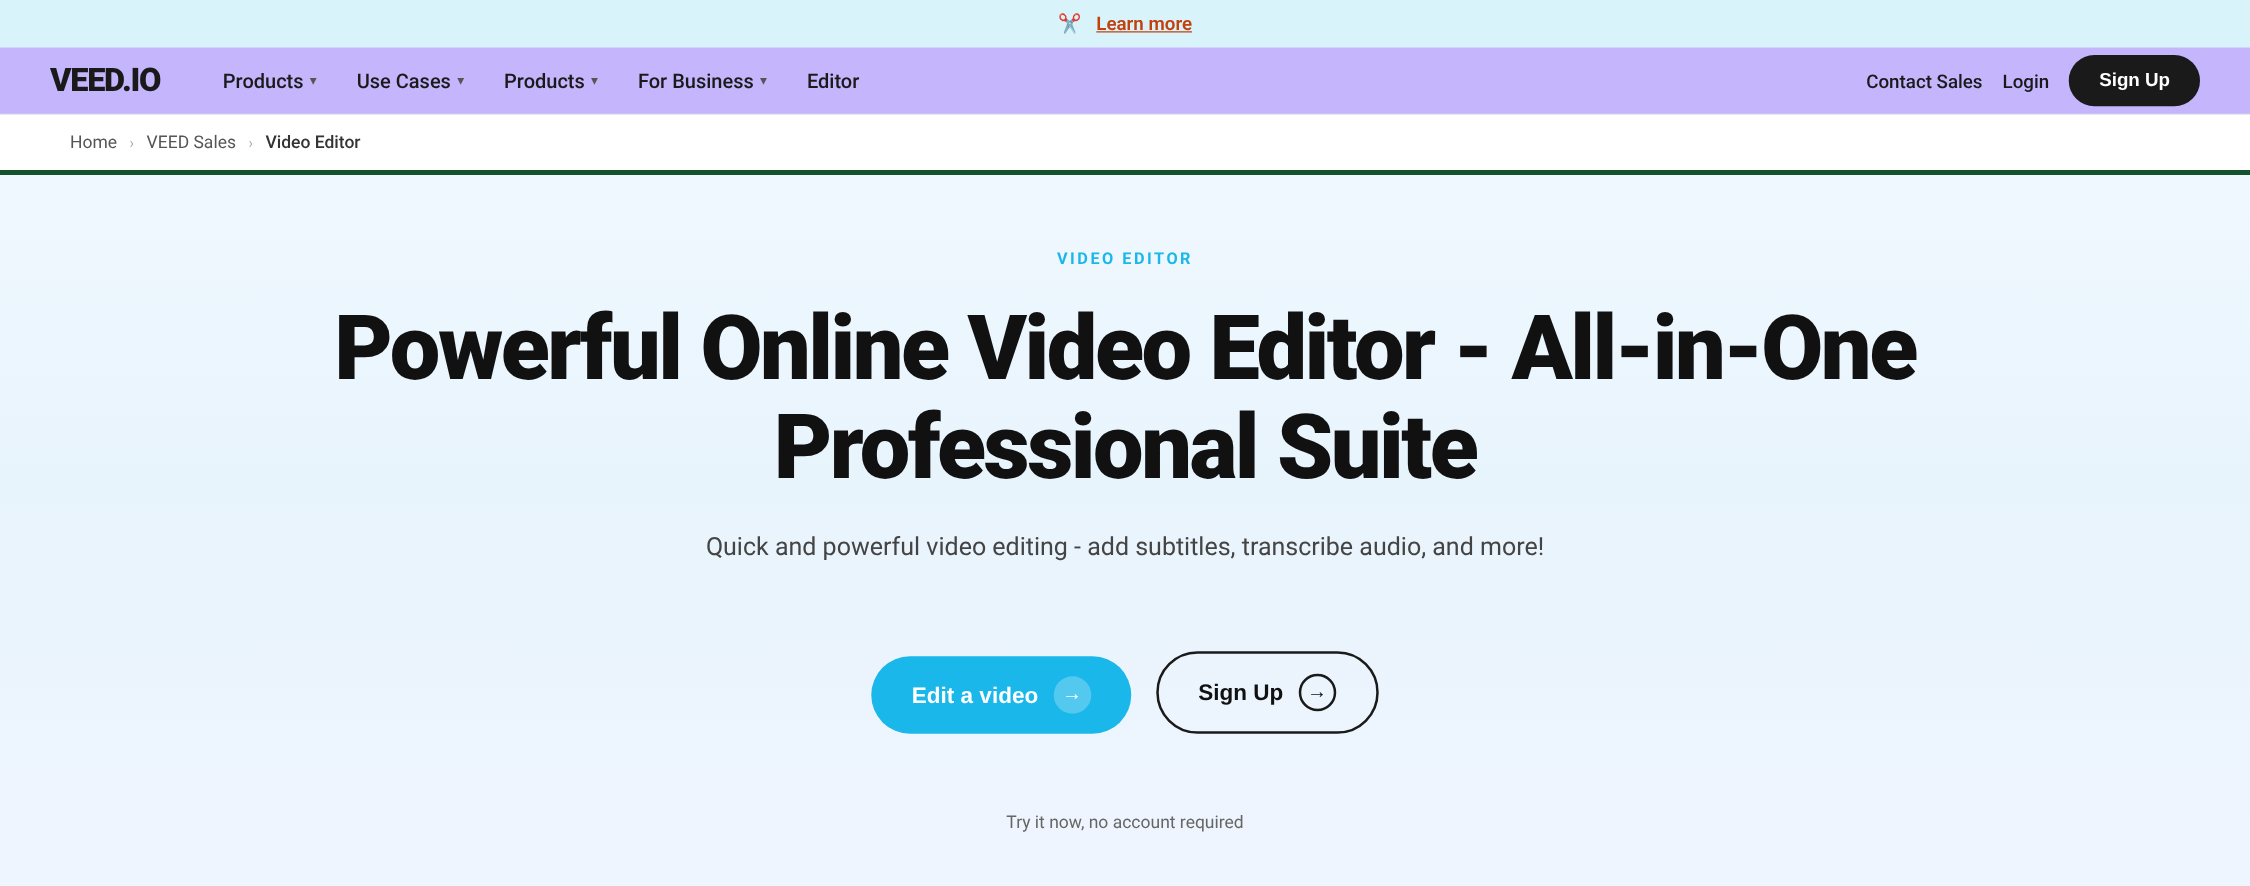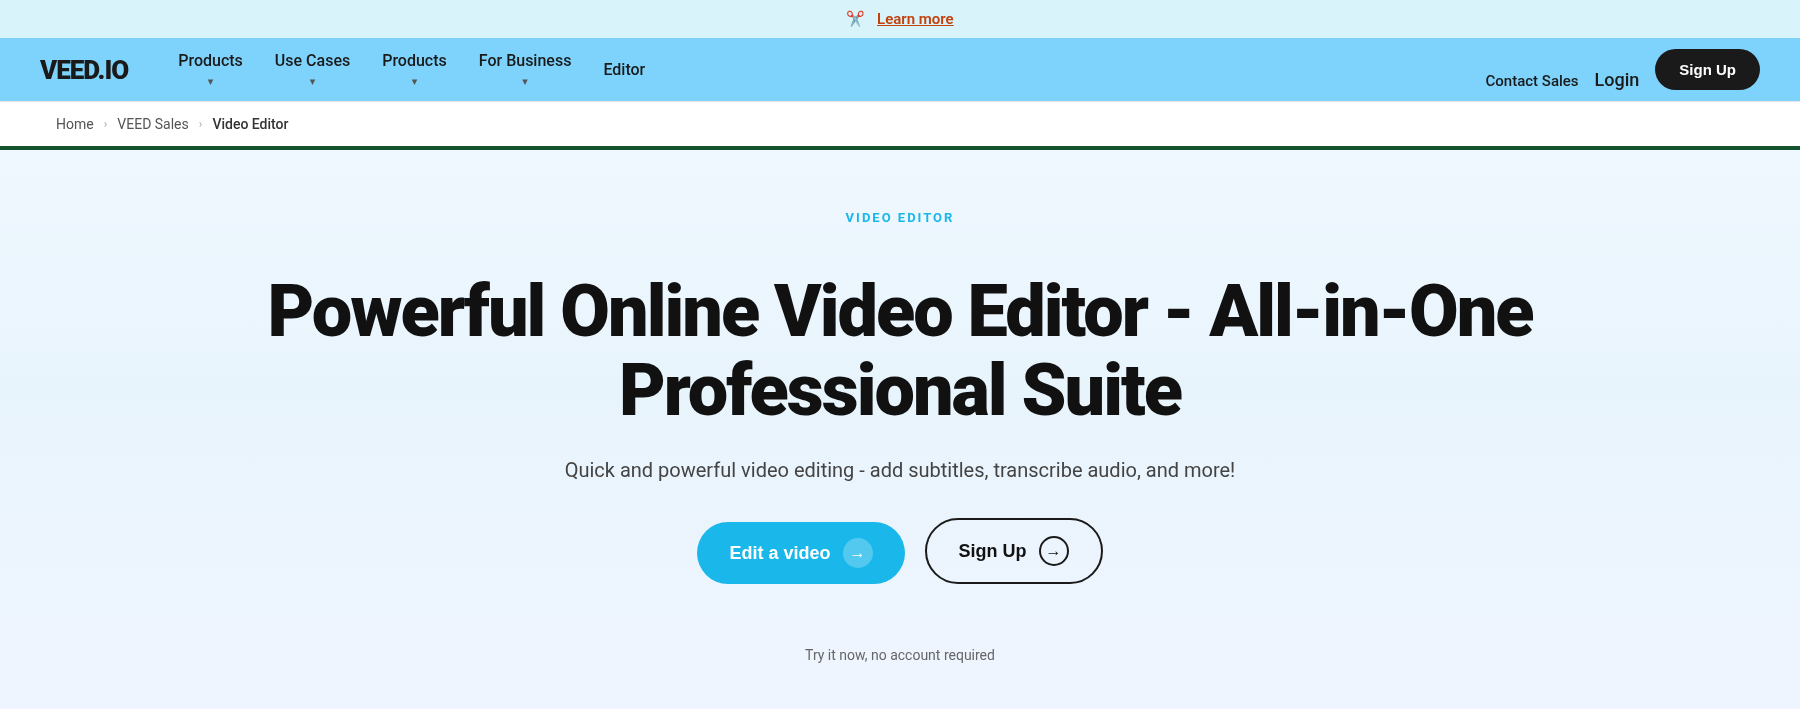--- a/index.html
+++ b/index.html
@@ -28,26 +28,26 @@
 
     .learn-more-link {
       color: #c2410c;
       font-weight: 600;
       text-decoration: underline;
       cursor: pointer;
     }
 
     
     .navbar {
-      background: #7dd3fc;
+      background: #c4b5fd;
       display: flex;
       align-items: center;
       justify-content: space-between;
       padding: 0 40px;
-      height: 64px;
+      height: 54px;
       border-bottom: 1px solid #e8e8e8;
     }
 
     .navbar-left {
       display: flex;
       align-items: center;
       gap: 36px;
     }
 
     .logo {
@@ -68,43 +68,42 @@
       display: flex;
       align-items: center;
       gap: 5px;
       padding: 8px 14px;
       font-size: 16px;
       font-weight: 500;
       color: #1a1a1a;
       cursor: pointer;
       border-radius: 6px;
       transition: background 0.15s;
-      flex-direction: column;
     }
 
     .nav-item .chevron {
       font-size: 11px;
       color: #555;
     }
 
     .navbar-right {
       display: flex;
-      align-items: flex-end;
+      align-items: center;
       gap: 16px;
     }
 
     .contact-sales {
       font-size: 15px;
       font-weight: 500;
       color: #1a1a1a;
       cursor: pointer;
     }
 
     .login-btn {
-      font-size: 18px;
+      font-size: 15px;
       font-weight: 500;
       color: #1a1a1a;
       cursor: pointer;
     }
 
     .signup-btn-nav {
       background: #1a1a1a;
       color: #ffffff;
       font-size: 15px;
       font-weight: 600;
@@ -163,28 +162,27 @@
     }
 
     .hero-title {
       font-size: 72px;
       font-weight: 900;
       color: #111111;
       line-height: 1.1;
       max-width: 1400px;
       margin-bottom: 28px;
       letter-spacing: -2px;
-      margin-top: 23px;
     }
 
     .hero-subtitle {
       font-size: 20px;
       color: #444;
       font-weight: 400;
-      margin-bottom: 36px;
+      margin-bottom: 72px;
       max-width: 700px;
     }
 
     .hero-buttons {
       display: flex;
       align-items: flex-end;
       gap: 20px;
       margin-bottom: 24px;
     }
 

